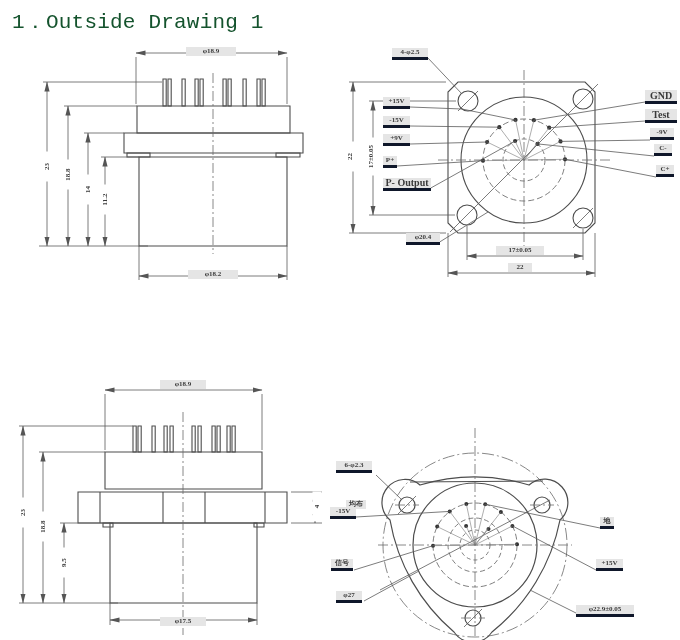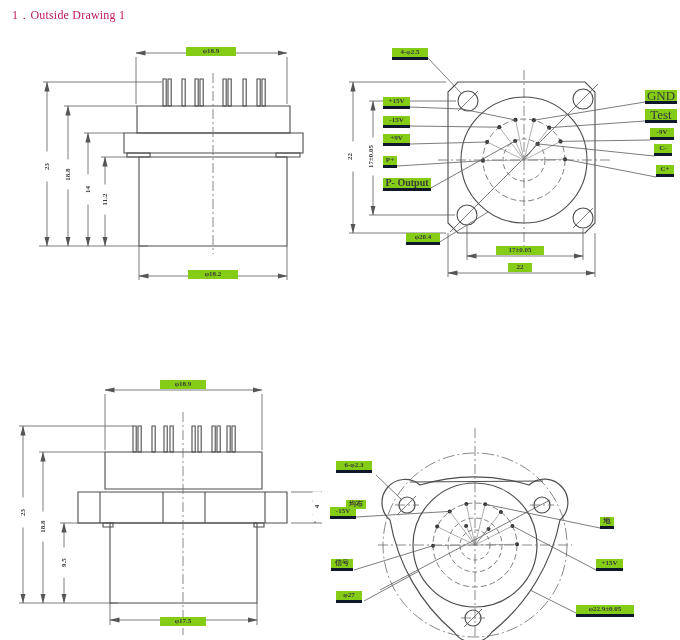--- a/index.html
+++ b/index.html
@@ -1,24 +1,24 @@
 <!DOCTYPE html>
 <html><head>
 <meta charset="utf-8">
 <style>
   *{margin:0;padding:0;box-sizing:border-box}
   html,body{width:680px;height:640px;background:#fff;overflow:hidden}
   body{font-family:"Liberation Sans",sans-serif;position:relative}
   .page{position:absolute;inset:0;background:#fff}
-  .heading{position:absolute;font-size:12px;font-weight:500;color:#be185d;letter-spacing:.2px;font-family:Liberation Serif, serif}
+  .heading{position:absolute;font-size:21px;font-weight:500;color:#14532d;letter-spacing:.2px;font-family:Liberation Mono, monospace}
   .art{position:absolute}
-  .lbl{position:absolute;font-family:"Liberation Serif",serif;font-size:7px;font-weight:bold;color:#3a3a3a;text-align:center;line-height:9px;background:#84cc16;white-space:nowrap;z-index:3}
+  .lbl{position:absolute;font-family:"Liberation Serif",serif;font-size:7px;font-weight:bold;color:#3a3a3a;text-align:center;line-height:9px;background:#e5e5e5;white-space:nowrap;z-index:3}
   .ul{border-bottom:3px solid #0f172a}
   .rot{transform:rotate(-90deg);background:#fff}
-  .lg{font-size:13px;font-weight:normal;line-height:11px}
+  .lg{font-size:10px;font-weight:bold;line-height:11px}
   .md{font-size:10px;line-height:10px}
   .cn{font-family:"DejaVu Sans",sans-serif;font-weight:bold}
   svg line,svg rect,svg path,svg circle,svg polyline{vector-effect:non-scaling-stroke}
 </style>
 </head>
 <body>
 
 <div class="page">
 
   <div class="heading" style="left:12px;top:7px">1．Outside Drawing 1</div>

